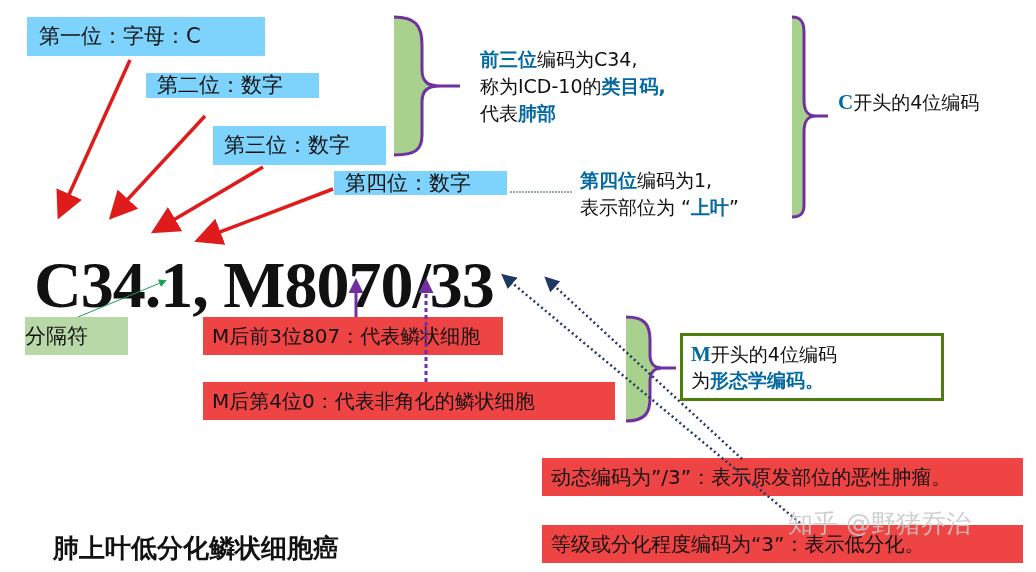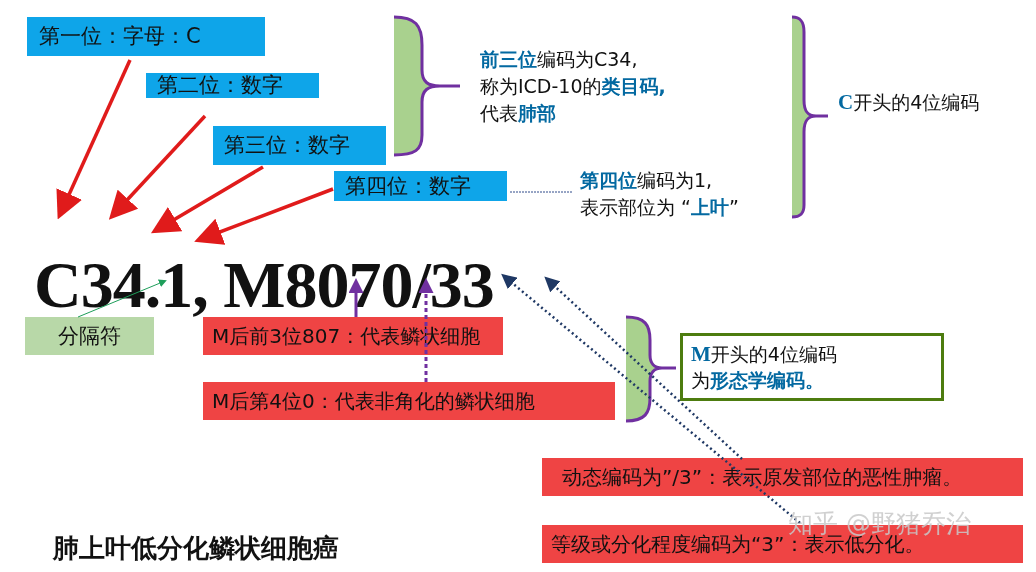--- a/index.html
+++ b/index.html
@@ -1,19 +1,19 @@
 <!DOCTYPE html>
 <html><head>
 <meta charset="utf-8">
 <style>
   * { margin:0; padding:0; box-sizing:border-box; }
   body { width:1036px; height:572px; background:#ffffff; position:relative; overflow:hidden;
          font-family:"DejaVu Sans","Liberation Sans",sans-serif; color:#111; }
   .abs { position:absolute; }
-  .peach { background:#0ea5e9; }
+  .peach { background:#7dd3fc; }
   .yellow { background:#ef4444; }
   .green { background:#b8d8a8; }
   .lbl { font-size:21px; line-height:1; display:flex; align-items:center; white-space:nowrap; }
   .red { color:#0369a1; font-weight:bold; }
   .serif { font-family:"Liberation Serif","DejaVu Serif",serif; }
   .note { font-size:19px; line-height:27px; white-space:nowrap; }
   svg.overlay { position:absolute; left:0; top:0; }
   .watermark { color:rgba(200,200,200,0.85); font-size:25px; }
 </style>
 </head>
@@ -21,38 +21,38 @@
 
 <div class="abs peach lbl" style="left:27px;top:17px;width:238px;height:39px;padding-left:12px;">
     <span>第一位：字母：C</span>
   </div>
 <div class="abs peach lbl" style="left:146px;top:73px;width:173px;height:25px;padding-left:11px;">
     <span>第二位：数字</span>
   </div>
 <div class="abs peach lbl" style="left:213px;top:126px;width:173px;height:39px;padding-left:11px;">
     <span>第三位：数字</span>
   </div>
-<div class="abs peach lbl" style="left:334px;top:171px;width:173px;height:30px;padding-left:11px;">
+<div class="abs peach lbl" style="left:334px;top:171px;width:173px;height:24px;padding-left:11px;">
     <span>第四位：数字</span>
   </div>
 
 <div class="abs serif" style="left:34px;top:212px;font-size:66px;font-weight:bold;line-height:1;letter-spacing:-1px;white-space:nowrap;margin-top:40px;">C34.1, M8070/33</div>
 
-<div class="abs green lbl" style="left:25px;top:317px;width:129px;height:38px;justify-content:center;">
+<div class="abs green lbl" style="left:25px;top:317px;width:103px;height:38px;">
     <span>分隔符</span>
   </div>
 
 <div class="abs yellow lbl" style="left:203px;top:317px;width:300px;height:38px;padding-left:9px;font-size:20px;">
     <span class="serif-mix">M后前3位807：代表鳞状细胞</span>
   </div>
 <div class="abs yellow lbl" style="left:203px;top:382px;width:412px;height:38px;padding-left:9px;font-size:20px;">
     <span>M后第4位0：代表非角化的鳞状细胞</span>
   </div>
 
-<div class="abs yellow lbl" style="left:542px;top:458px;width:481px;height:38px;padding-left:20px;font-size:20px;">
+<div class="abs yellow lbl" style="left:542px;top:458px;width:481px;height:38px;padding-left:9px;font-size:20px;">
     <span>动态编码为”/3”：表示原发部位的恶性肿瘤。</span>
   </div>
 <div class="abs yellow lbl" style="left:542px;top:525px;width:481px;height:38px;padding-left:9px;font-size:20px;">
     <span>等级或分化程度编码为“3”：表示低分化。</span>
   </div>
 
 <div class="abs" style="left:53px;top:531px;font-size:26px;font-weight:bold;white-space:nowrap;">肺上叶低分化鳞状细胞癌</div>
 
 <div class="abs note" style="left:480px;top:46px;">
   <div><span class="red">前三位</span><span>编码为C34,</span></div>

